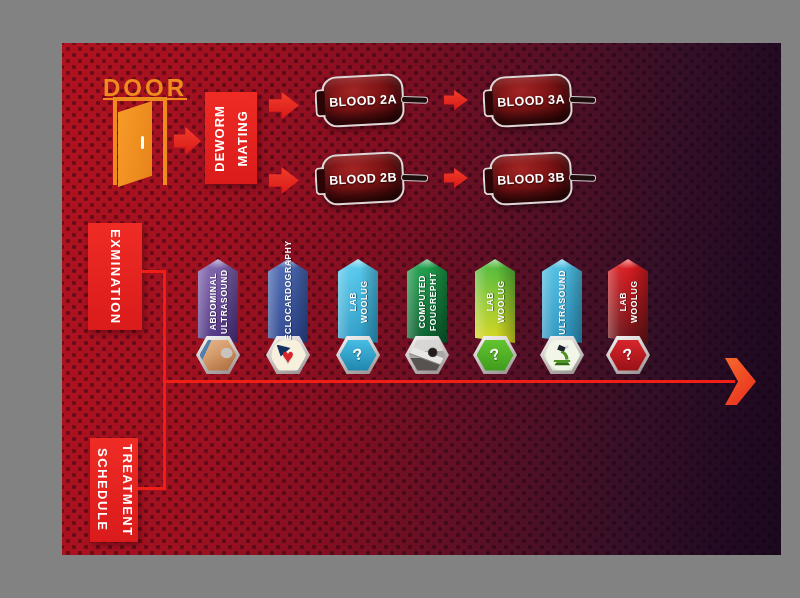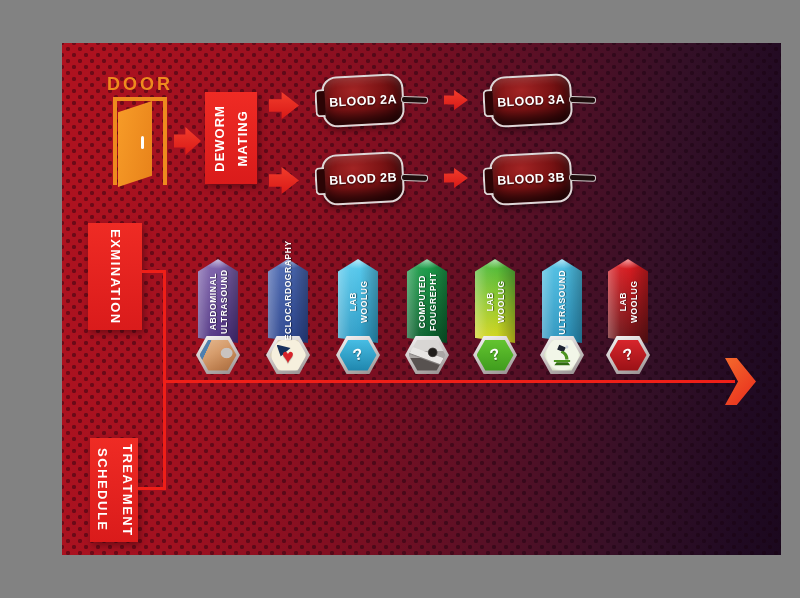--- a/index.html
+++ b/index.html
@@ -7,22 +7,22 @@
   .stage{position:relative;width:800px;height:598px;background:var(--frame_gray,#828282);}
   .canvas{position:absolute;left:62px;top:43px;width:719px;height:512px;overflow:hidden;
     background:linear-gradient(97deg,#b0121f 0%,#a01120 22%,#820f21 42%,#581026 62%,#341027 80%,#200a22 94%,#1b081e 100%);}
   .canvas::before{content:'';position:absolute;inset:0;pointer-events:none;
     background-image:radial-gradient(rgba(22,0,12,.42) 1.8px,transparent 2.5px),
                      radial-gradient(rgba(22,0,12,.42) 1.8px,transparent 2.5px);
     background-size:12px 12px;background-position:0 0,6px 6px;}
   .abs{position:absolute;}
 
   
-  .door-label{left:41px;top:31px;width:74px;text-align:center;font-size:18px;font-weight:bold;
-    letter-spacing:3px;color:var(--orange,#ee8a1e);}
+  .door-label{left:41px;top:31px;width:74px;text-align:center;font-size:24px;font-weight:bold;
+    letter-spacing:3px;color:var(--orange,#ee8a1e);text-decoration:underline;}
   .door-frame{left:51px;top:54px;width:54px;height:88px;border-left:4px solid var(--orange,#ee8a1e);
     border-right:4px solid var(--orange,#ee8a1e);border-top:4px solid var(--orange,#ee8a1e);box-sizing:border-box;}
   .door-panel{left:56px;top:58px;width:34px;height:86px;background:linear-gradient(100deg,#f79c28,#e8821a);
     clip-path:polygon(0 13%,100% 0,100% 87%,0 100%);}
   .door-handle{left:79px;top:93px;width:3px;height:13px;background:#fff;border-radius:2px;}
 
   
   .redbox{background:linear-gradient(180deg,#ef2b24,#da1b1b);box-shadow:2px 3px 7px rgba(0,0,0,.35);
     display:flex;align-items:center;justify-content:center;color:#fff;font-weight:bold;}
   .deworm{left:143px;top:49px;width:52px;height:92px;}

